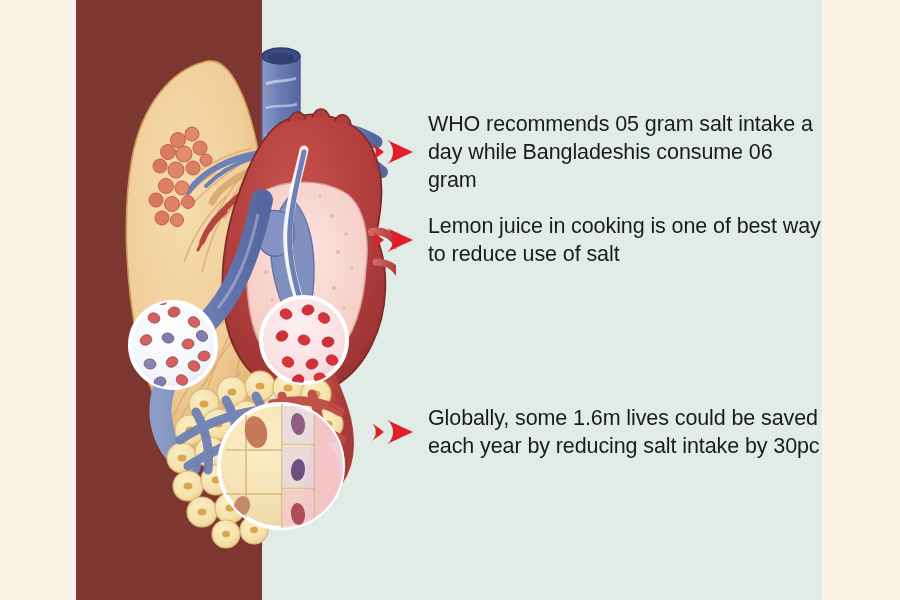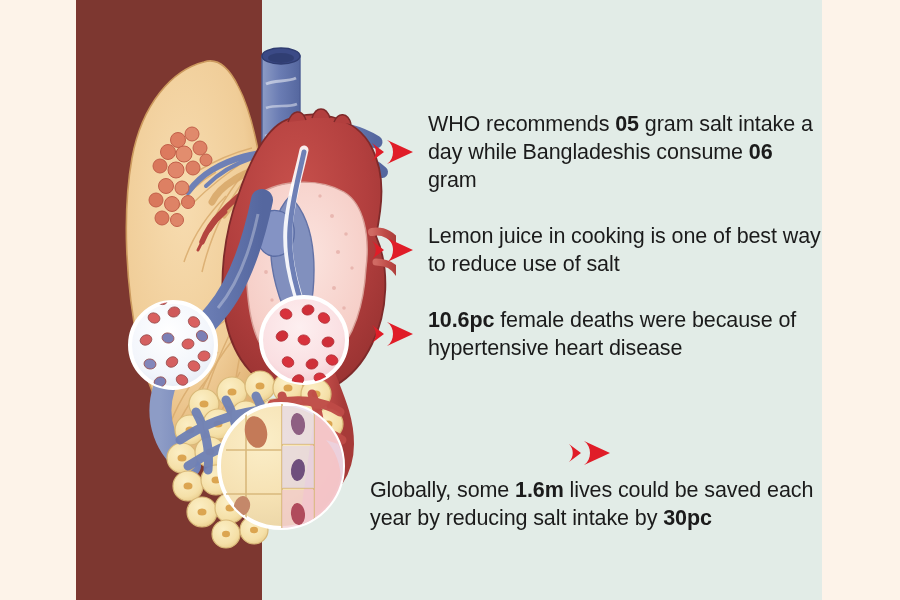--- a/index.html
+++ b/index.html
@@ -43,25 +43,25 @@
     display:flex; align-items:center; justify-content:center;
   }
   .bullet-text {
     flex:1 1 auto;
     font-size:21.5px;
     line-height:28px;
     color:#1b1b1b;
     letter-spacing:-0.1px;
     font-weight:400;
   }
-  .bullet-text b { font-weight:700; }
+  .bullet-text b { font-weight:400; }
   .b1 { top:110px; }
-  .b2 { top:222px; }
+  .b2 { top:212px; }
   .b3 { top:306px; }
-  .b4 { top:430px;flex-direction:column; }
+  .b4 { top:404px; }
 </style>
 </head>
 <body>
 
 <div id="stage">
 
   <div class="panel-red"></div>
   <div class="panel-mint"></div>
   <div class="panel-cream-right"></div>
 
@@ -419,29 +419,20 @@
     <div class="bullet b2">
       <div class="bullet-arrow">
         <svg width="44" height="30" viewBox="0 0 44 30">
           <path d="M1 6 L 13 15 L 1 24 C 6 19, 6 11, 1 6 Z" fill="#e01d28"></path>
           <path d="M16 3 L 42 15 L 16 27 C 24 22, 24 8, 16 3 Z" fill="#e01d28"></path>
         </svg>
       </div>
       <div class="bullet-text">Lemon juice in cooking is one of best way to reduce use of salt</div>
     </div>
 
-    <div class="bullet b3">
-      <div class="bullet-arrow">
-        <svg width="44" height="30" viewBox="0 0 44 30">
-          <path d="M1 6 L 13 15 L 1 24 C 6 19, 6 11, 1 6 Z" fill="#e01d28"></path>
-          <path d="M16 3 L 42 15 L 16 27 C 24 22, 24 8, 16 3 Z" fill="#e01d28"></path>
-        </svg>
-      </div>
-      <div class="bullet-text"><b>10.6pc</b> female deaths were because of hypertensive heart disease</div>
-    </div>
 
     <div class="bullet b4">
       <div class="bullet-arrow">
         <svg width="44" height="30" viewBox="0 0 44 30">
           <path d="M1 6 L 13 15 L 1 24 C 6 19, 6 11, 1 6 Z" fill="#e01d28"></path>
           <path d="M16 3 L 42 15 L 16 27 C 24 22, 24 8, 16 3 Z" fill="#e01d28"></path>
         </svg>
       </div>
       <div class="bullet-text">Globally, some <b>1.6m</b> lives could be saved each year by reducing salt intake by <b>30pc</b></div>
     </div>

